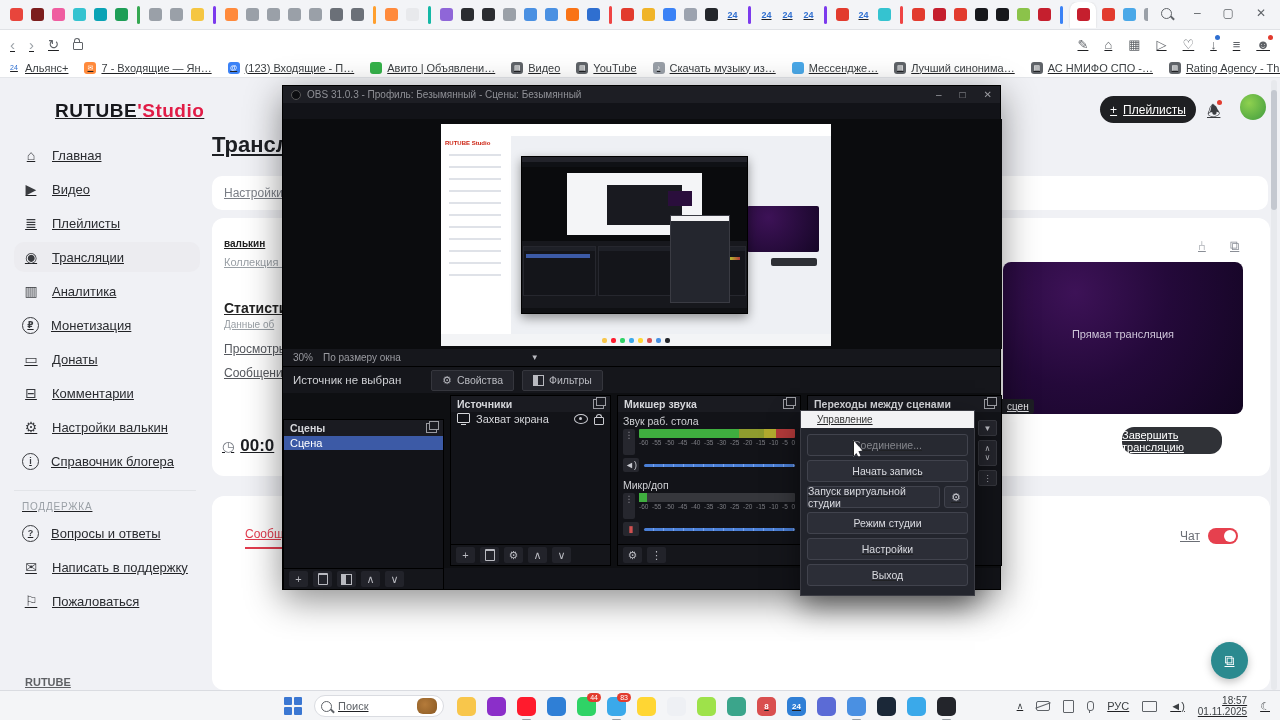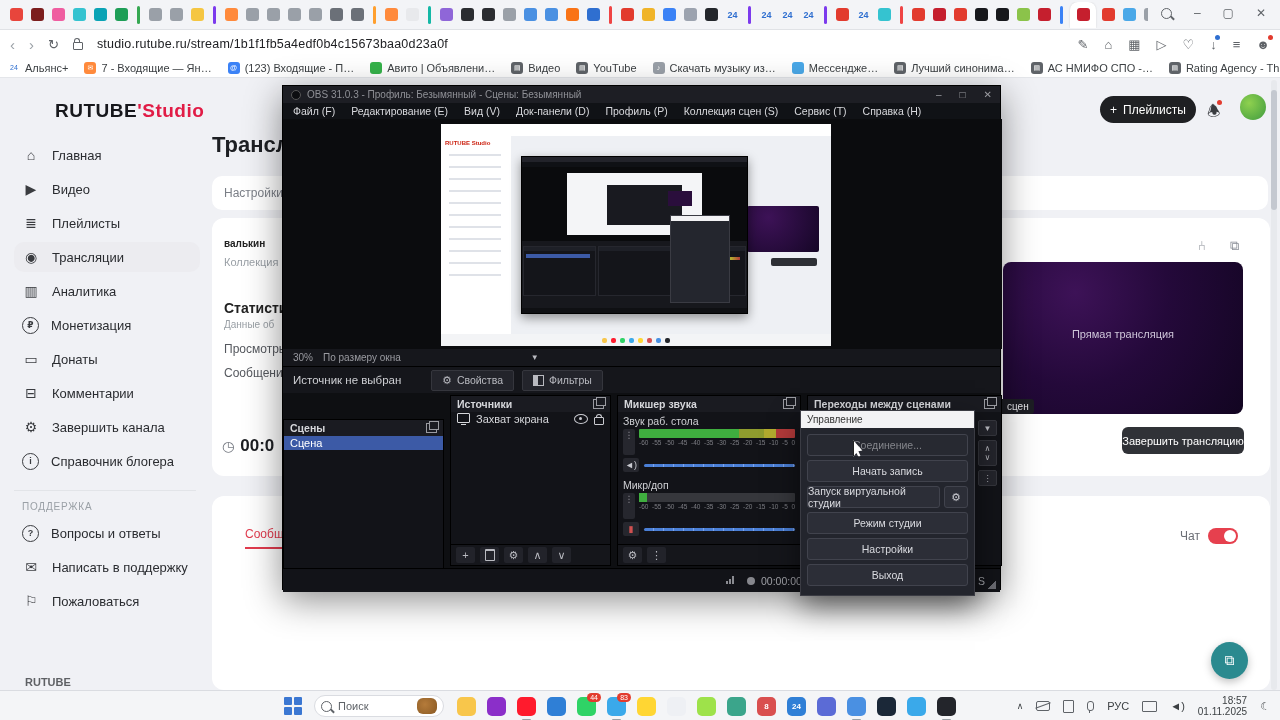--- a/index.html
+++ b/index.html
@@ -1,18 +1,18 @@
 <!DOCTYPE html>
 <html><head>
 <meta charset="utf-8">
 <style>
   html,body{margin:0;padding:0;}
   body{width:1280px;height:720px;position:relative;overflow:hidden;
        font-family:"Liberation Sans","DejaVu Sans",sans-serif;background:#eef0f4;font-size:12px;color:#202124;}
-  .abs{position:absolute;}
+  .abs{position:absolute;text-decoration:underline;}
 
   
   .tabstrip{left:0;top:0;width:1280px;height:30px;background:#f3f4f7;border-bottom:1px solid #e0e2e6;display:flex;align-items:center;padding-left:8px;box-sizing:border-box;}
   .tabs{display:flex;align-items:center;gap:4px;overflow:hidden;width:1140px;}
   .tab{display:flex;align-items:center;justify-content:center;width:17px;height:24px;flex:0 0 auto;}
   .tab-active{background:#fff;border-radius:8px 8px 0 0;width:26px;height:26px;box-shadow:0 0 2px rgba(0,0,0,.15);}
   .fav{width:13px;height:13px;border-radius:3px;display:inline-flex;align-items:center;justify-content:center;}
   .fav-txt{background:transparent;color:#2f6fd0;font-size:9px;font-weight:bold;}
   .tab-bar{width:3px;height:18px;border-radius:2px;flex:0 0 auto;margin:0 3px;}
   .win-ctl{display:flex;align-items:center;gap:22px;position:absolute;right:14px;top:6px;color:#5f6368;font-size:12px;}
@@ -66,21 +66,21 @@
   .add-btn{left:1100px;top:96px;width:96px;height:27px;background:#1f2023;color:#fff;border-radius:16px;display:flex;align-items:center;justify-content:center;gap:6px;font-size:12px;}
   .bell{left:1207px;top:100px;font-size:15px;color:#3a3c40;}
   .bell-dot{position:absolute;width:5px;height:5px;background:#e23b2e;border-radius:50%;right:-2px;top:0;}
   .avatar{left:1240px;top:94px;width:26px;height:26px;border-radius:50%;background:radial-gradient(circle at 35% 35%,#8fd14f,#3f9b3f);}
   .share-ic,.open-ic{top:238px;color:#8a8e96;font-size:13px;}
   .share-ic{left:1198px;} .open-ic{left:1230px;}
   .player{left:1003px;top:262px;width:240px;height:152px;border-radius:8px;
           background:radial-gradient(circle at 30% 20%,#3d1257 0%,#24093a 45%,#120521 100%);}
   .player-label{position:absolute;left:0;right:0;top:66px;text-align:center;color:#cfc6da;font-size:11px;}
   .live-badge{left:1002px;top:399px;background:#1d1e24;color:#e8e8ec;font-size:10px;padding:2px 5px;border-radius:0 3px 3px 0;}
-  .end-btn{left:1122px;top:427px;width:122px;height:27px;background:#303237;color:#fff;border-radius:6px;display:flex;align-items:center;justify-content:center;font-size:11px;}
+  .end-btn{left:1122px;top:427px;width:100px;height:27px;background:#303237;color:#fff;border-radius:12px;display:flex;align-items:center;justify-content:center;font-size:11px;}
   .chat-row{left:1180px;top:528px;display:flex;align-items:center;gap:8px;color:#6b6e75;font-size:12px;}
   .toggle{width:30px;height:16px;background:#e6404e;border-radius:9px;position:relative;}
   .toggle::after{content:"";position:absolute;width:12px;height:12px;background:#fff;border-radius:50%;right:2px;top:2px;}
   .fab{left:1211px;top:642px;width:37px;height:37px;border-radius:50%;background:#2b8a8f;box-shadow:0 3px 8px rgba(0,0,0,.25);display:flex;align-items:center;justify-content:center;color:#fff;font-size:14px;}
   .scrollbar{left:1271px;top:80px;width:6px;height:610px;background:#e7e9ed;border-radius:3px;}
   .scroll-thumb{position:absolute;left:0;top:10px;width:6px;height:120px;background:#c4c8d0;border-radius:3px;}
 
   
   .obs{left:282px;top:85px;width:719px;height:505px;background:#121318;border:1px solid #000;box-sizing:border-box;box-shadow:0 10px 34px rgba(0,0,0,.45);z-index:10;}
   .obs .titlebar{position:absolute;left:0;top:0;width:100%;height:17px;background:#1d1e24;display:flex;align-items:center;padding:0 8px;box-sizing:border-box;gap:6px;}
@@ -167,21 +167,21 @@
   .netbars{position:absolute;left:443px;top:7px;display:flex;align-items:flex-end;gap:1px;}
   .netbars span{width:2px;background:#8a8b91;}
   .rec-dot{position:absolute;left:464px;top:8px;width:8px;height:8px;border-radius:50%;background:#86878d;}
   .rec-time{position:absolute;left:478px;top:6px;color:#9fa0a6;font-size:10.5px;}
   .fps-frag{position:absolute;left:695px;top:6px;color:#9fa0a6;font-size:10.5px;}
   .grip{position:absolute;right:4px;bottom:3px;width:8px;height:8px;
         background:linear-gradient(135deg,transparent 50%,#6a6b72 50%);}
 
   
   .popup{left:800px;top:410px;width:175px;height:186px;background:#23252d;border:1px solid #3a3b43;box-sizing:border-box;z-index:40;box-shadow:0 12px 28px rgba(0,0,0,.5);}
-  .popup-title{height:17px;background:#f2f2f4;color:#333;font-size:10px;display:flex;align-items:center;padding:0 6px;}
+  .popup-title{height:17px;background:#f2f2f4;color:#333;font-size:10px;display:flex;align-items:center;padding:0 16px;}
   .popup-body{padding:6px;display:flex;flex-direction:column;gap:4px;}
   .pbtn{height:20px;background:#2c2e37;border:1px solid #41434d;border-radius:3px;color:#d9dadf;font-size:10.5px;display:flex;align-items:center;justify-content:center;}
   .pbtn.disabled{color:#85868c;background:#272931;}
   .pbtn-row{display:flex;gap:4px;}
   .pbtn-row .main{flex:1;}
   .pbtn-sq{width:22px;height:20px;background:#2c2e37;border:1px solid #41434d;border-radius:3px;color:#c9cad0;font-size:11px;display:flex;align-items:center;justify-content:center;}
   .cursor{left:853px;top:440px;width:12px;height:17px;z-index:45;
           background:#fff;border:1px solid #222;box-sizing:border-box;
           clip-path:polygon(0 0,0 100%,28% 76%,46% 100%,62% 92%,45% 66%,78% 62%);}
 
@@ -374,21 +374,20 @@
     <span>▢</span>
     <span>✕</span>
   </div>
 </div>
 
 <div class="abs toolbar">
   <span class="nav-ic">‹</span>
   <span class="nav-ic">›</span>
   <span class="reload">↻</span>
   <span class="lock"></span>
-  <span class="url">studio.rutube.ru/stream/1b1f1fb5a4edf0b4c15673baa0d23a0f</span>
   <span class="tb-icons">
       <span class="tb-ic">✎</span>
       <span class="tb-ic">⌂</span>
       <span class="tb-ic">▦</span>
       <span class="tb-ic">▷</span>
       <span class="tb-ic">♡</span>
       <span class="tb-ic">↓<span class="tb-dot" style="background: rgb(47, 111, 208);"></span></span>
       <span class="tb-ic">≡</span>
       <span class="tb-ic">☻<span class="tb-dot" style="background: rgb(226, 59, 46);"></span></span>
     </span>
@@ -475,21 +474,21 @@
     <div class="side-item">
       <span class="side-ic">▭</span>
       <span>Донаты</span>
     </div>
     <div class="side-item">
       <span class="side-ic">⊟</span>
       <span>Комментарии</span>
     </div>
     <div class="side-item">
       <span class="side-ic">⚙</span>
-      <span>Завершить канала</span>
+      <span>Настройки валькин</span>
     </div>
     <div class="side-item">
       <span class="side-ic circ">i</span>
       <span>Справочник блогера</span>
     </div>
     <div class="side-div"></div>
     <div class="side-head">ПОДДЕРЖКА</div>
     <div class="side-item">
       <span class="side-ic circ">?</span>
       <span>Вопросы и ответы</span>
@@ -547,30 +546,20 @@
 <div class="abs obs">
   <div class="titlebar">
     <span class="obs-logo"></span>
     <span class="obs-title">OBS 31.0.3 - Профиль: Безымянный - Сцены: Безымянный</span>
     <span class="obs-winctl">
       <span>–</span>
       <span>□</span>
       <span>✕</span>
     </span>
   </div>
-  <div class="menubar">
-      <span>Файл (F)</span>
-      <span>Редактирование (E)</span>
-      <span>Вид (V)</span>
-      <span>Док-панели (D)</span>
-      <span>Профиль (P)</span>
-      <span>Коллекция сцен (S)</span>
-      <span>Сервис (T)</span>
-      <span>Справка (H)</span>
-    </div>
 
   <div class="canvas">
 
     <div class="preview">
       <div class="pv-strip"></div>
       <div class="pv-bm"></div>
       <div class="pv-page">
         <div class="pv-side">
           <span class="pv-logo">RUTUBE Studio</span>
           <span class="pv-lines"></span>
@@ -748,31 +737,20 @@
           <span class="i-dock"></span>
         </div>
       <div class="tr-ctl" style="top:24px;">
         <span class="tr-btn">▼</span>
         <span class="tr-btn" style="height:24px;flex-direction:column;line-height:9px;">∧<br>∨</span>
         <span class="tr-btn">⋮</span>
       </div>
     </div>
   </div>
 
-  <div class="statusbar">
-    <span class="netbars">
-        <span style="height:3px"></span>
-        <span style="height:5px"></span>
-        <span style="height:8px"></span>
-      </span>
-    <span class="rec-dot"></span>
-    <span class="rec-time">00:00:00</span>
-    <span class="fps-frag">S</span>
-    <span class="grip"></span>
-  </div>
 </div>
 
 <div class="abs popup">
   <div class="popup-title">Управление</div>
   <div class="popup-body">
       <div class="pbtn disabled">Соединение...</div>
       <div class="pbtn">Начать запись</div>
       <div class="pbtn-row">
         <div class="pbtn main">Запуск виртуальной студии</div>
         <div class="pbtn-sq">⚙</div>

